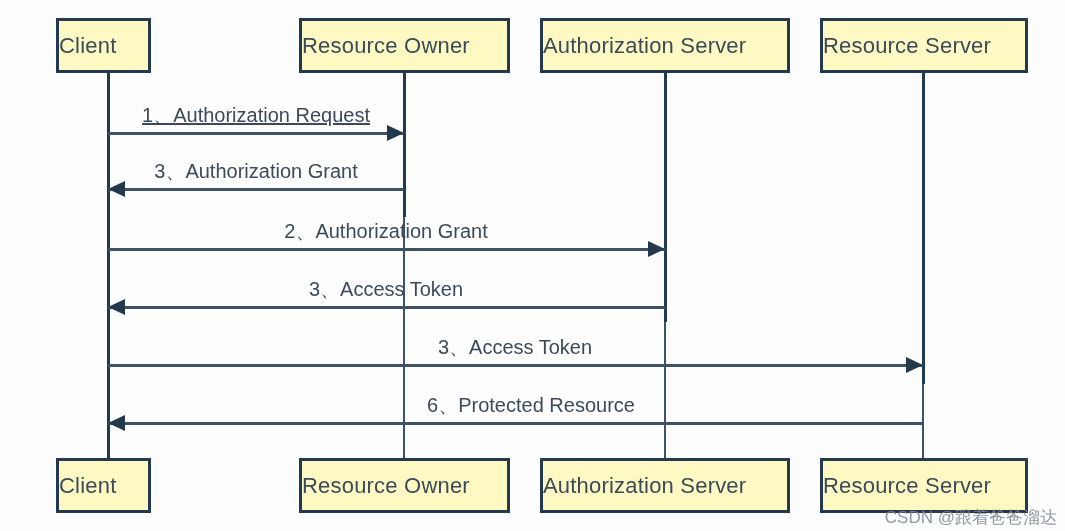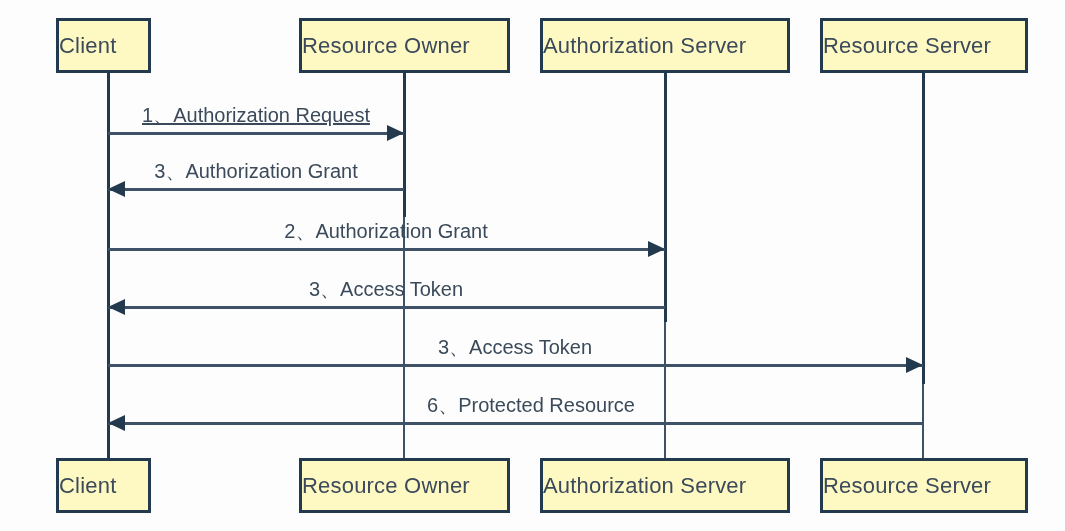--- a/index.html
+++ b/index.html
@@ -167,14 +167,17 @@
   <div class="participant-box" style="left:299px; top:458px; width:211px; height:55px;">
     <span class="participant-label">Resource Owner</span>
   </div>
   <div class="participant-box" style="left:540px; top:458px; width:250px; height:55px;">
     <span class="participant-label">Authorization Server</span>
   </div>
   <div class="participant-box" style="left:820px; top:458px; width:208px; height:55px;">
     <span class="participant-label">Resource Server</span>
   </div>
 
+  <div class="watermark">
+    <span>CSDN @</span><span class="wm-cn">跟着爸爸溜达</span>
+  </div>
 
 </div>
 
 </body></html>

